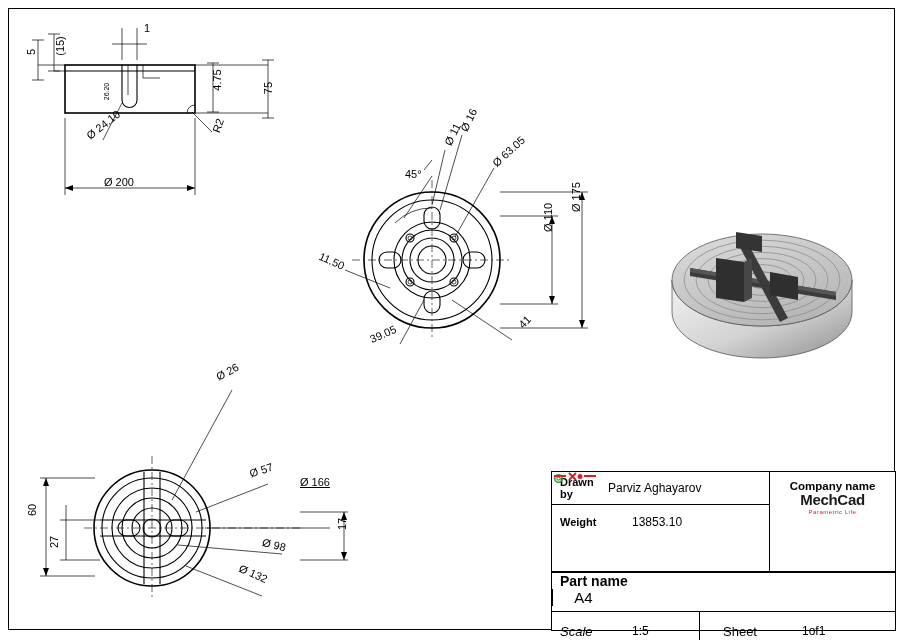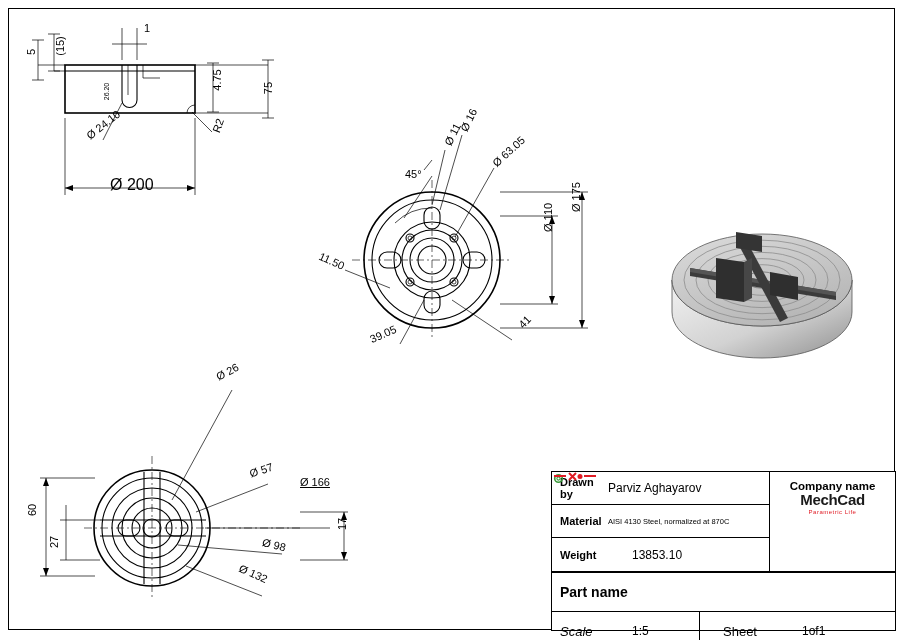--- a/index.html
+++ b/index.html
@@ -23,21 +23,21 @@
   .lkey{width:48px;font-weight:bold;font-size:11px;}
   .lval{font-size:12px;}
   .lval.small{font-size:7.5px;}
   .compname{font-weight:bold;font-size:11.5px;text-align:center;padding-top:8px;}
   .logobox{display:flex;align-items:flex-start;justify-content:center;height:62px;}
   .mclogo{display:flex;flex-direction:column;align-items:center;line-height:1;}
   .mcrow{display:flex;align-items:center;}
   .mctext{font-weight:bold;font-size:15px;color:#1a1a1a;letter-spacing:-0.3px;}
   .mcsub{font-size:6px;color:#e01b24;letter-spacing:0.5px;margin-top:2px;}
   .gear{width:13px;height:13px;margin-right:2px;}
-  .partrow{display:flex;height:40px;border-top:1px solid #000;border-bottom:1px solid #000;box-sizing:border-box;}
+  .partrow{display:flex;height:40px;border-top:1px solid #000;border-bottom:1px solid #000;box-sizing:border-box;flex-direction:column;}
   .partlabel{width:96px;display:flex;align-items:center;padding-left:8px;font-weight:bold;font-size:14px;}
   .partval{flex:1;display:flex;align-items:center;justify-content:center;font-size:11px;}
   .sizecell{width:62px;border-left:1px solid #000;display:flex;align-items:center;justify-content:center;font-size:15px;box-sizing:border-box;}
   .lastrow{display:flex;height:38px;}
   .cell{display:flex;align-items:center;box-sizing:border-box;}
   .scalelbl{width:70px;padding-left:8px;font-style:italic;font-size:13px;}
   .scaleval{width:78px;font-size:12px;border-right:1px solid #000;height:100%;display:flex;align-items:center;padding-left:10px;box-sizing:border-box;}
   .sheetlbl{width:80px;display:flex;align-items:center;justify-content:center;font-size:13px;}
   .sheetval{flex:1;display:flex;align-items:center;padding-left:22px;font-size:12px;}
 </style>
@@ -237,21 +237,21 @@
   </svg>
 
   <div style="position:absolute;left:28px;top:46px;font-size:11px;transform:rotate(-90deg);transform-origin:center;">5</div>
   <div style="position:absolute;left:50px;top:40px;font-size:11px;transform:rotate(-90deg);transform-origin:center;">(15)</div>
   <div style="position:absolute;left:144px;top:22px;font-size:11px;">1</div>
   <div style="position:absolute;left:206px;top:74px;font-size:11px;transform:rotate(-90deg);transform-origin:center;">4.75</div>
   <div style="position:absolute;left:262px;top:82px;font-size:11px;transform:rotate(-90deg);transform-origin:center;">75</div>
   <div style="position:absolute;left:98px;top:88px;font-size:7px;transform:rotate(-90deg);transform-origin:center;">26.20</div>
   <div style="position:absolute;left:84px;top:132px;font-size:11px;transform:rotate(-38deg);transform-origin:left top;">Ø 24.10</div>
   <div style="position:absolute;left:210px;top:130px;font-size:11px;transform:rotate(-70deg);transform-origin:left top;">R2</div>
-  <div style="position:absolute;left:104px;top:176px;font-size:16px;margin-left:6px;">Ø 200</div>
+  <div style="position:absolute;left:104px;top:176px;font-size:11px;">Ø 200</div>
 
   <div style="position:absolute;left:405px;top:168px;font-size:11px;">45°</div>
   <div style="position:absolute;left:442px;top:142px;font-size:11px;transform:rotate(-64deg);transform-origin:left top;">Ø 11</div>
   <div style="position:absolute;left:458px;top:128px;font-size:11px;transform:rotate(-64deg);transform-origin:left top;">Ø 16</div>
   <div style="position:absolute;left:490px;top:160px;font-size:11px;transform:rotate(-42deg);transform-origin:left top;">Ø 63.05</div>
   <div style="position:absolute;left:570px;top:212px;font-size:11px;transform:rotate(-90deg);transform-origin:left top;">Ø 175</div>
   <div style="position:absolute;left:542px;top:232px;font-size:11px;transform:rotate(-90deg);transform-origin:left top;">Ø 110</div>
   <div style="position:absolute;left:322px;top:250px;font-size:11px;transform:rotate(24deg);transform-origin:left top;">11.50</div>
   <div style="position:absolute;left:368px;top:334px;font-size:11px;transform:rotate(-24deg);transform-origin:left top;">39.05</div>
   <div style="position:absolute;left:516px;top:322px;font-size:11px;transform:rotate(-46deg);transform-origin:left top;">41</div>
@@ -265,24 +265,20 @@
   <div style="position:absolute;left:48px;top:548px;font-size:11px;transform:rotate(-90deg);transform-origin:left top;">27</div>
   <div style="position:absolute;left:336px;top:530px;font-size:11px;transform:rotate(-90deg);transform-origin:left top;">17</div>
 
   <div class="tb">
 
     <div class="row" style="height:100px;">
       <div class="lcol">
         <div class="lrow">
           <div class="lkey">Drawn by</div>
           <div class="lval">Parviz Aghayarov</div>
-        </div>
-        <div class="lrow">
-          <div class="lkey">Material</div>
-          <div class="lval small">AISI 4130 Steel, normalized at 870C</div>
         </div>
         <div class="lrow">
           <div class="lkey">Weight</div>
           <div class="lval" style="padding-left:24px;">13853.10</div>
         </div>
       </div>
       <div class="rcol" style="flex-direction:column;justify-content:flex-start;">
         <div class="compname">Company name</div>
         <div class="logobox">
           <div class="mclogo">
@@ -300,20 +296,21 @@
               <circle cx="28" cy="4.5" r="2.5" fill="#e01b24"></circle>
             </svg>
             <div class="mcsub">Parametric Life</div>
           </div>
         </div>
       </div>
     </div>
 
     <div class="partrow">
       <div class="partlabel">Part name</div>
+      <div class="sizecell">A4</div>
     </div>
 
     <div class="lastrow">
       <div class="cell scalelbl">Scale</div>
       <div class="cell scaleval">1:5</div>
       <div class="cell sheetlbl">Sheet</div>
       <div class="cell sheetval">1of1</div>
     </div>
   </div>
 

